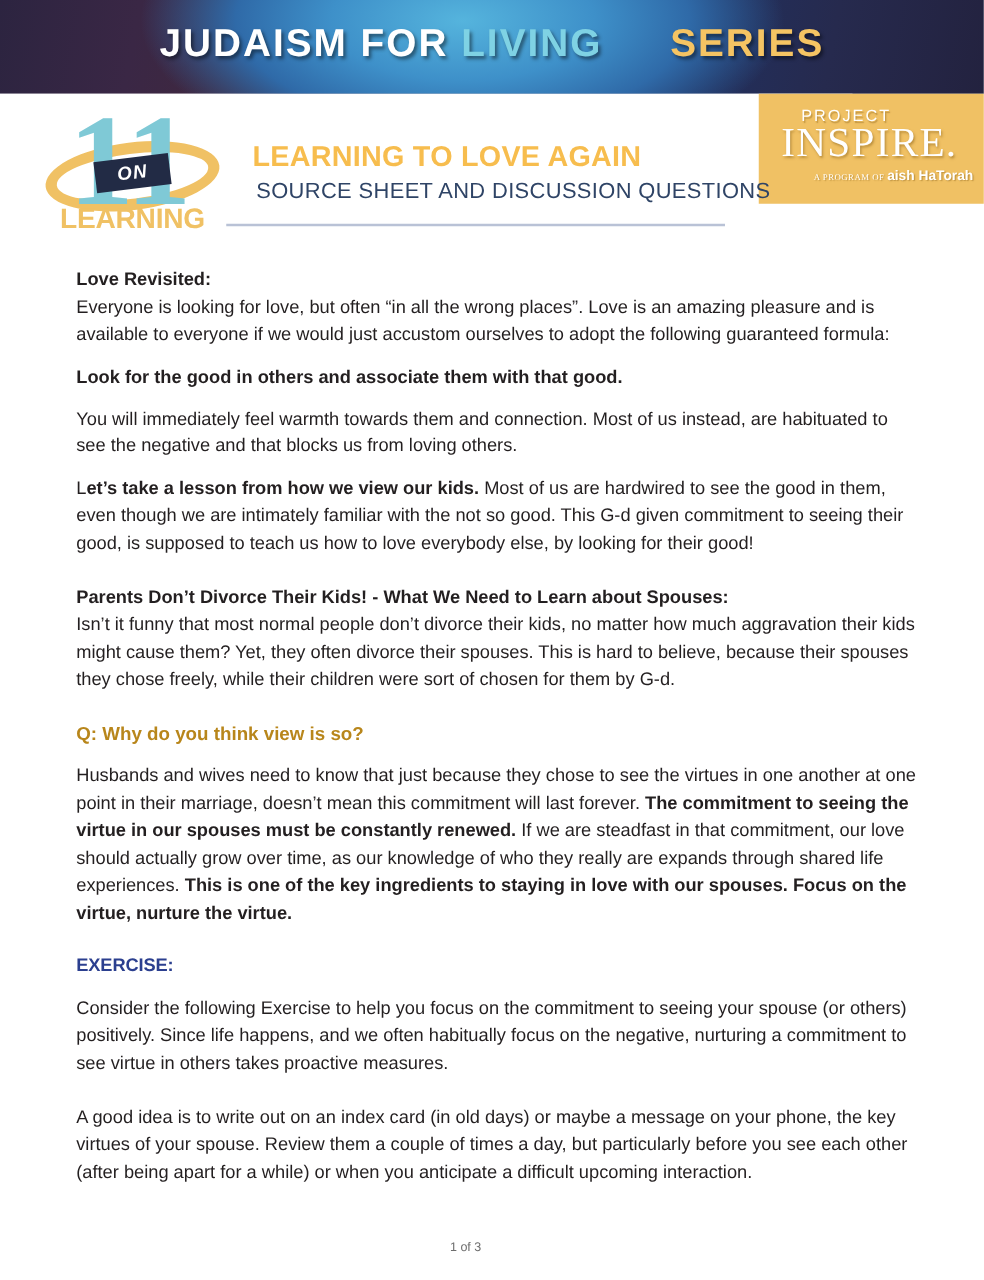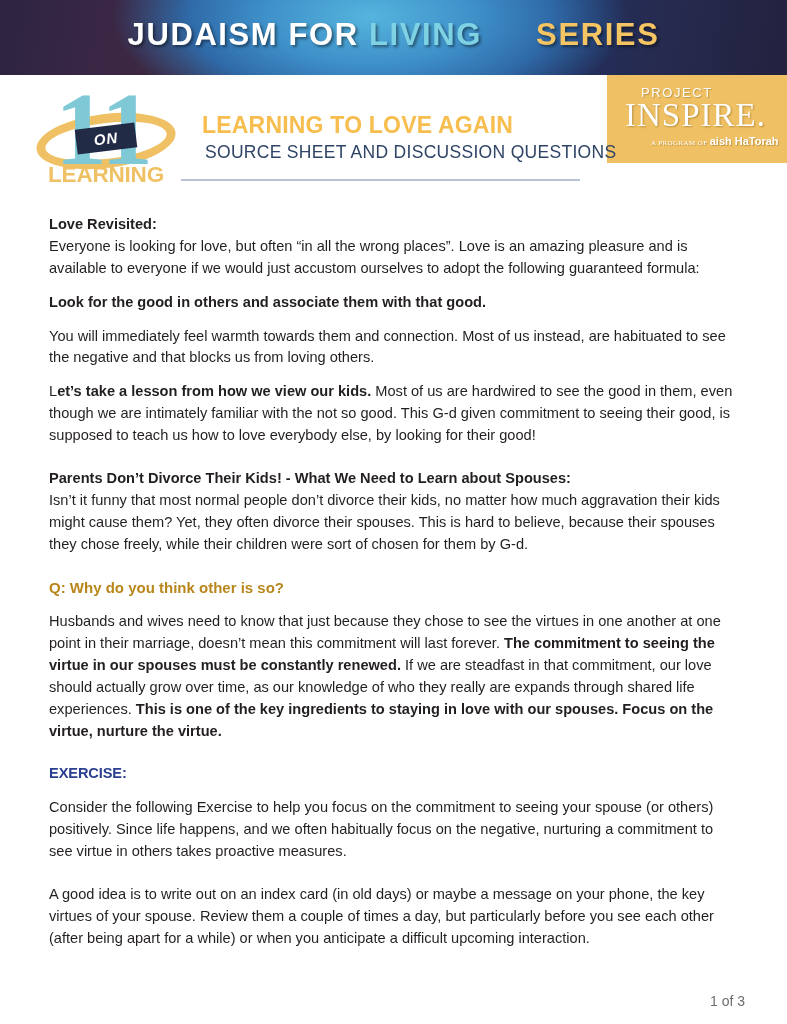--- a/index.html
+++ b/index.html
@@ -199,21 +199,21 @@
   .content {
     position: absolute;
     left: 49px;
     top: 214px;
     width: 686px;
     font-size: 14.6px;
     line-height: 1.5;
     color: #231f20;
   }
   .content p {
-    margin: 0 0 12px 0;
+    margin: 0 0 12px 12px;
   }
   .content p.tight { margin-bottom: 0; }
   .content b { font-weight: bold; }
   .head-inline {
     font-weight: bold;
     margin: 0;
   }
   .q-head {
     color: #b8861b;
     font-weight: bold;
@@ -231,24 +231,24 @@
     margin-left: 35px;
   }
   .spacer-sm { height: 9px; }
 
   
   .footer {
     position: absolute;
     left: 0;
     top: 993px;
     width: 787px;
-    text-align: right;
+    text-align: center;
     padding-right: 42px;
     box-sizing: border-box;
-    font-size: 14px;
+    font-size: 10px;
     color: #6d6d6d;
   }
 </style>
 </head>
 <body>
 
 <div class="banner">
   <div class="banner-title">
     <span class="bt-w">JUDAISM FOR </span><span class="bt-c">LIVING </span><span class="bt-y">SERIES</span>
   </div>
@@ -285,21 +285,21 @@
   <p>You will immediately feel warmth towards them and connection.  Most of us instead, are habituated to see the negative and that blocks us from loving others.</p>
   <p><span>L</span><b>et’s take a lesson from how we view our kids.</b><span>  Most of us are hardwired to see the good in them, even though we are intimately familiar with the not so good.  This G-d given commitment to seeing their good, is supposed to teach us how to love everybody else, by looking for their good!</span></p>
 
   <div class="spacer-sm"></div>
 
   <p class="head-inline tight">Parents Don’t Divorce Their Kids! - What We Need to Learn about Spouses:</p>
   <p>Isn’t it funny that most normal people don’t divorce their kids, no matter how much aggravation their kids might cause them?  Yet, they often divorce their spouses.  This is hard to believe, because their spouses they chose freely, while their children were sort of chosen for them by G-d.</p>
 
   <div class="spacer-sm"></div>
 
-  <p class="q-head">Q: Why do you think other is so?</p>
+  <p class="q-head">Q: Why do you think view is so?</p>
   <p><span>Husbands and wives need to know that just because they chose to see the virtues in one another at one point in their marriage, doesn’t mean this commitment will last forever.  </span><b>The commitment to seeing the virtue in our spouses must be constantly renewed.</b><span>  If we are steadfast in that commitment, our love should actually grow over time, as our knowledge of who they really are expands  through shared life experiences.  </span><b>This is one of the key ingredients to staying in love with our spouses.  Focus on the virtue, nurture the virtue.</b></p>
 
   <div class="spacer-sm"></div>
 
   <p class="ex-head">EXERCISE:</p>
   <p class="indent">Consider the following Exercise to help you focus on the commitment to seeing your spouse (or others) positively. Since life happens, and we often habitually focus on the negative, nurturing a commitment to see virtue in others takes proactive measures.</p>
   <div class="spacer-sm"></div>
   <p class="indent">A good idea is to write out on an index card (in old days) or maybe a message on your phone, the key virtues of your spouse.  Review them a couple of times a day, but particularly before you see each other (after being apart for a while) or when you anticipate a difficult upcoming interaction.</p>
 </div>
 

